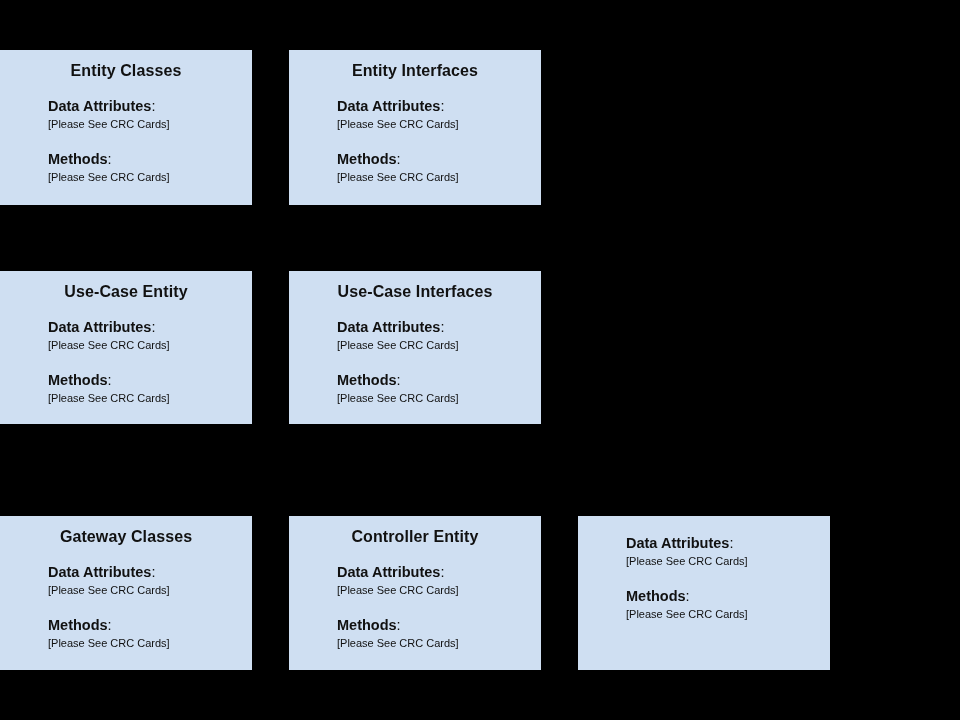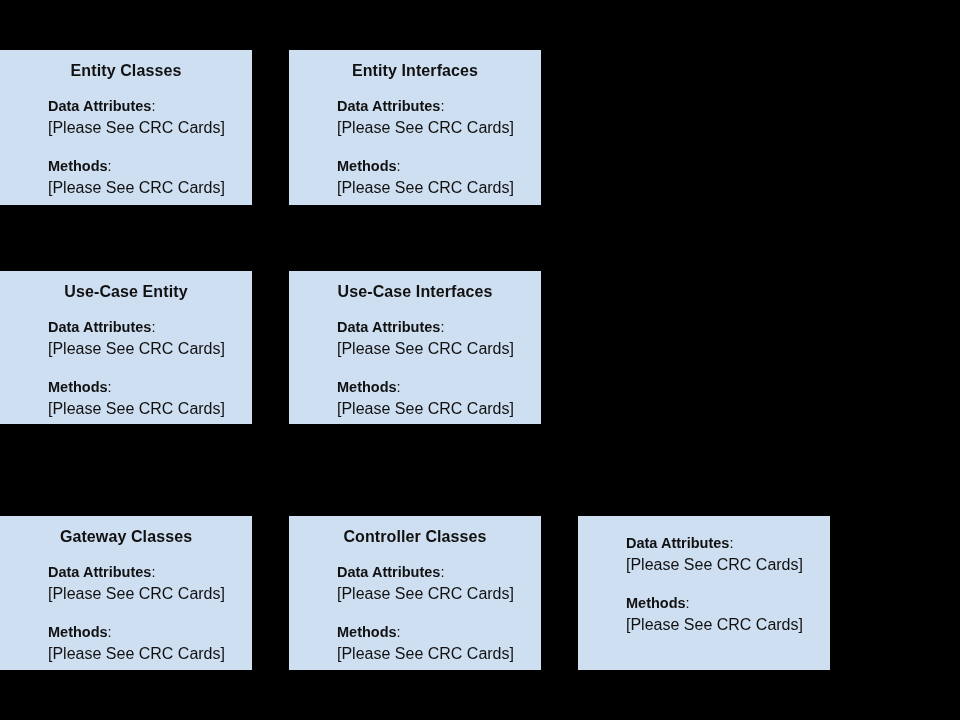--- a/index.html
+++ b/index.html
@@ -56,21 +56,21 @@
     line-height: 1.35;
     white-space: nowrap;
   }
   .section-head .lbl {
     font-weight: bold;
   }
   .section-head .colon {
     font-weight: normal;
   }
   .section-value {
-    font-size: 16px;
+    font-size: 11px;
     font-weight: normal;
     color: #111111;
     line-height: 1.35;
     white-space: nowrap;
   }
 
   
   .r1 { top: 50px;  height: 155px; }
   .r2 { top: 271px; height: 153px; }
   .r3 { top: 516px; height: 154px; }
@@ -148,21 +148,21 @@
         <div class="section-value">[Please See CRC Cards]</div>
       </div>
       <div class="section">
         <div class="section-head"><span class="lbl">Methods</span><span class="colon">:</span></div>
         <div class="section-value">[Please See CRC Cards]</div>
       </div>
     </div>
   </div>
 
   <div class="class-box r3 c2">
-    <div class="class-title">Controller Classes</div>
+    <div class="class-title">Controller Entity</div>
     <div class="class-body">
       <div class="section">
         <div class="section-head"><span class="lbl">Data Attributes</span><span class="colon">:</span></div>
         <div class="section-value">[Please See CRC Cards]</div>
       </div>
       <div class="section">
         <div class="section-head"><span class="lbl">Methods</span><span class="colon">:</span></div>
         <div class="section-value">[Please See CRC Cards]</div>
       </div>
     </div>

